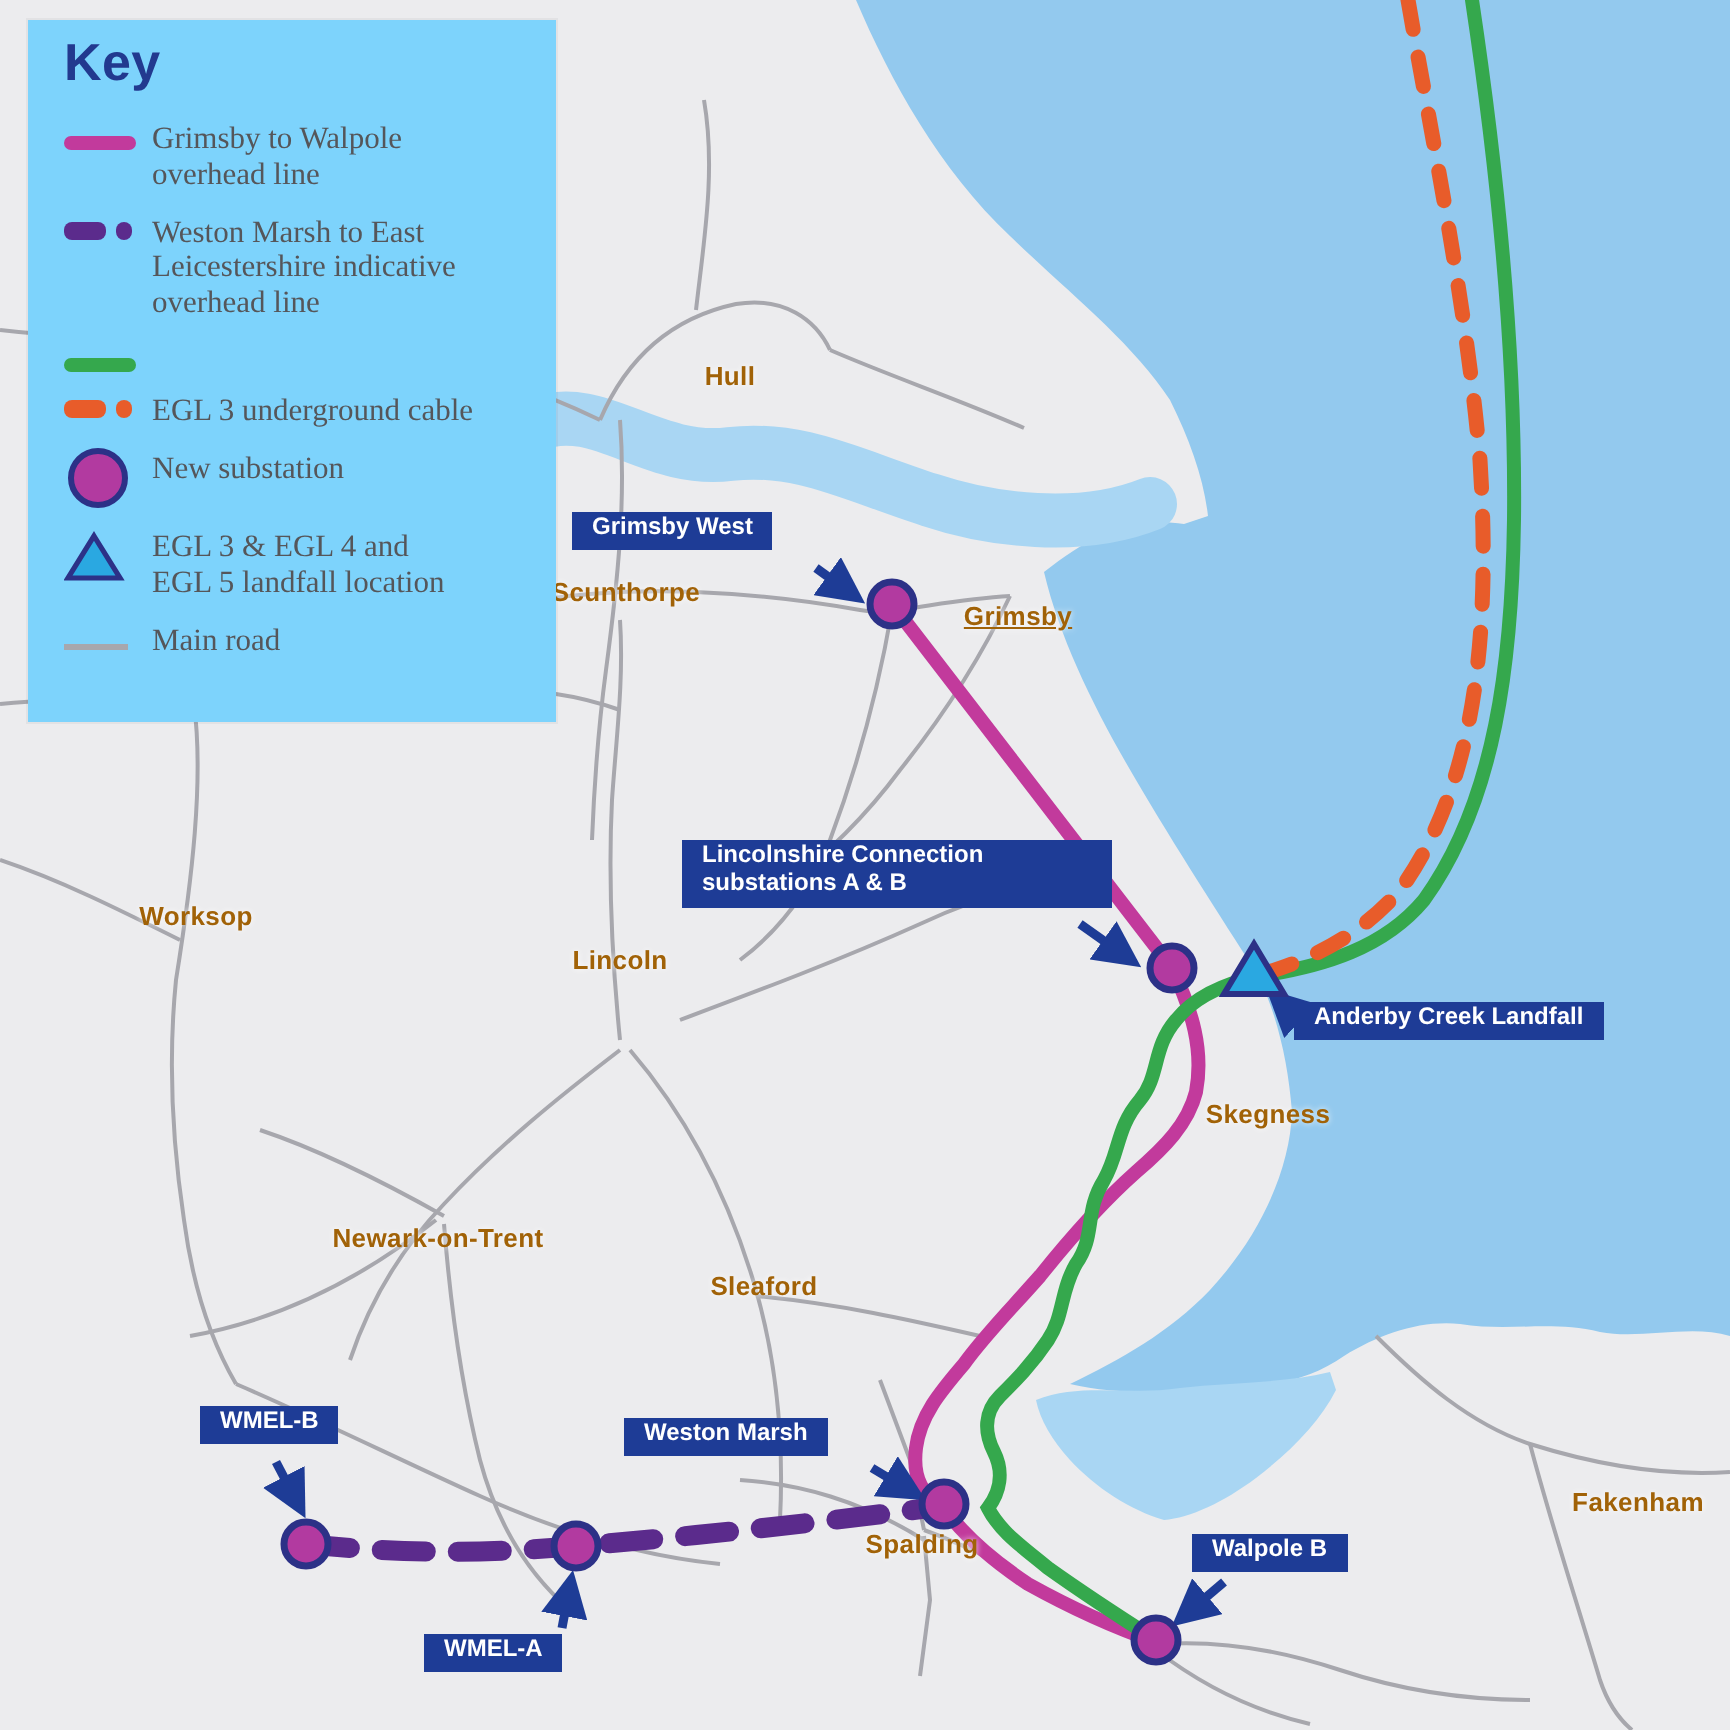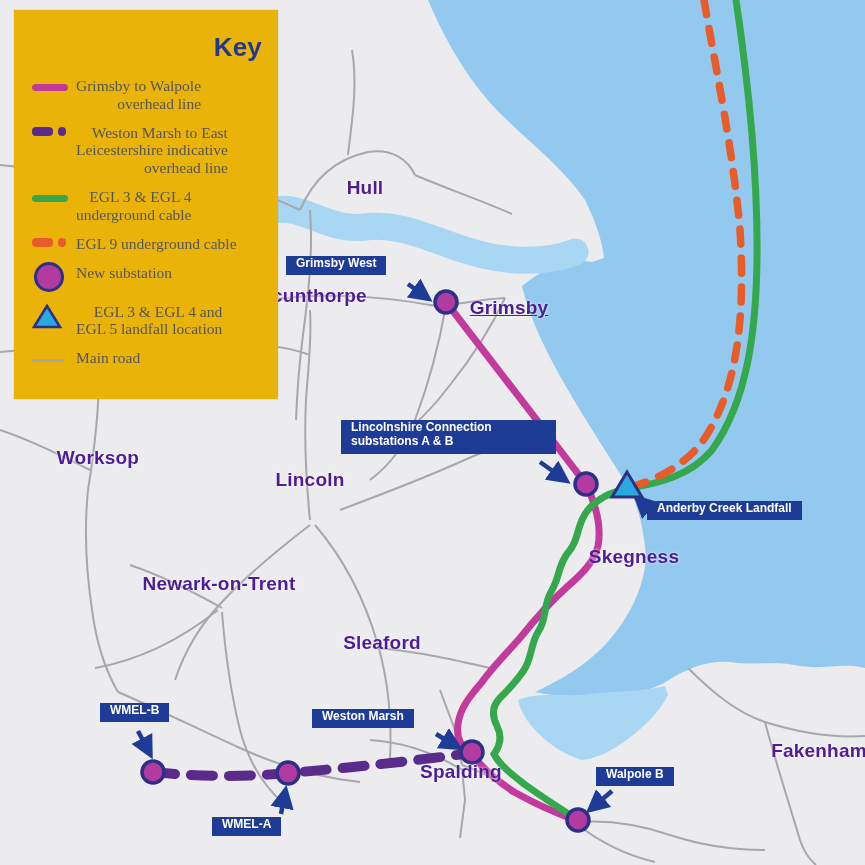--- a/index.html
+++ b/index.html
@@ -1,31 +1,31 @@
 <!DOCTYPE html>
 <html><head>
 <meta charset="utf-8">
 <style>
   html,body{margin:0;padding:0;background:#ffffff;}
   body{font-family:"Liberation Sans", sans-serif;}
   .stage{position:relative;width:865px;height:865px;overflow:hidden;background:#ececee;}
   .stage svg.map{position:absolute;left:0;top:0;}
 
   
-  .city{position:absolute;transform:translate(-50%,-50%);font-size:19px;font-weight:bold;
-        color:#4c1d95;white-space:nowrap;letter-spacing:.2px;
+  .city{position:absolute;transform:translate(-50%,-50%);font-size:13px;font-weight:bold;
+        color:#a16207;white-space:nowrap;letter-spacing:.2px;
         text-shadow:0 0 3px rgba(255,255,255,.9);}
 
   
   .callout{position:absolute;background:#1e3c96;color:#ffffff;font-weight:bold;font-size:12px;
            line-height:1.2;padding:0 10px 5px 10px;white-space:pre-line;}
 
   
-  .key{position:absolute;left:14px;top:10px;width:230px;background:#eab308;
-       padding:22px 16px 16px 18px;box-shadow:0 0 0 1px rgba(0,0,0,0.04);text-align:right;}
+  .key{position:absolute;left:14px;top:10px;width:230px;background:#7dd3fc;
+       padding:6px 16px 16px 18px;box-shadow:0 0 0 1px rgba(0,0,0,0.04);}
   .key h1{margin:0 0 14px 0;font-size:26px;color:#22398f;letter-spacing:.2px;}
   .key-item{display:flex;align-items:flex-start;margin-bottom:11px;}
   .key-item:last-child{margin-bottom:16px;}
   .swatch{flex:0 0 44px;display:flex;align-items:center;justify-content:flex-start;margin-top:3px;}
   .key-label{font-size:15.5px;color:#55565a;line-height:1.15;white-space:pre-line;font-family:Liberation Serif, serif;}
   .sw-line{width:36px;height:7px;border-radius:4px;margin-top:4px;}
   .sw-dash{display:flex;gap:5px;align-items:center;margin-top:3px;}
   .sw-dash .d1{width:21px;height:9px;border-radius:4px;}
   .sw-dash .d2{width:8px;height:9px;border-radius:4px;}
   .sw-road{width:32px;height:3px;background:#a7a7ad;margin-top:7px;}
@@ -170,21 +170,21 @@
       <circle cx="578" cy="820" r="11"></circle>
     </g>
   </svg>
 
   <div class="city" style="left:365px;top:188px;">Hull</div>
   <div class="city" style="left:313px;top:296px;text-align:right;">Scunthorpe</div>
   <div class="city" style="left:509px;top:308px;text-decoration:underline;">Grimsby</div>
   <div class="city" style="left:634px;top:557px;">Skegness</div>
   <div class="city" style="left:310px;top:480px;">Lincoln</div>
   <div class="city" style="left:98px;top:458px;">Worksop</div>
-  <div class="city" style="left:219px;top:584px;">Newark-on-Trent</div>
+  <div class="city" style="left:219px;top:619px;">Newark-on-Trent</div>
   <div class="city" style="left:382px;top:643px;">Sleaford</div>
   <div class="city" style="left:461px;top:772px;">Spalding</div>
   <div class="city" style="left:819px;top:751px;">Fakenham</div>
 
   <div class="callout" style="left:286px;top:256px;">Grimsby West</div>
   <div class="callout" style="left:647px;top:501px;">Anderby Creek Landfall</div>
   <div class="callout" style="left:341px;top:420px;width:195px;">Lincolnshire Connection
 substations A &amp; B</div>
   <div class="callout" style="left:74px;top:703px;margin-left:26px;">WMEL-B</div>
   <div class="callout" style="left:312px;top:709px;">Weston Marsh</div>
@@ -209,30 +209,28 @@
       </span>
       <span class="key-label">Weston Marsh to East
 Leicestershire indicative
 overhead line</span>
     </div>
 
     <div class="key-item">
       <span class="swatch">
         <span class="sw-line" style="background:#35a84d;"></span>
       </span>
-      <span class="key-label">EGL 3 &amp; EGL 4
-underground cable</span>
     </div>
 
     <div class="key-item">
       <span class="swatch sw-dash">
         <span class="d1" style="background:#e85c2a;"></span>
           <span class="d2" style="background:#e85c2a;"></span>
       </span>
-      <span class="key-label">EGL 9 underground cable</span>
+      <span class="key-label">EGL 3 underground cable</span>
     </div>
 
     <div class="key-item">
       <span class="swatch" style="margin-top:-2px;">
         <span class="sw-circle"></span>
       </span>
       <span class="key-label">New substation</span>
     </div>
 
     <div class="key-item">

